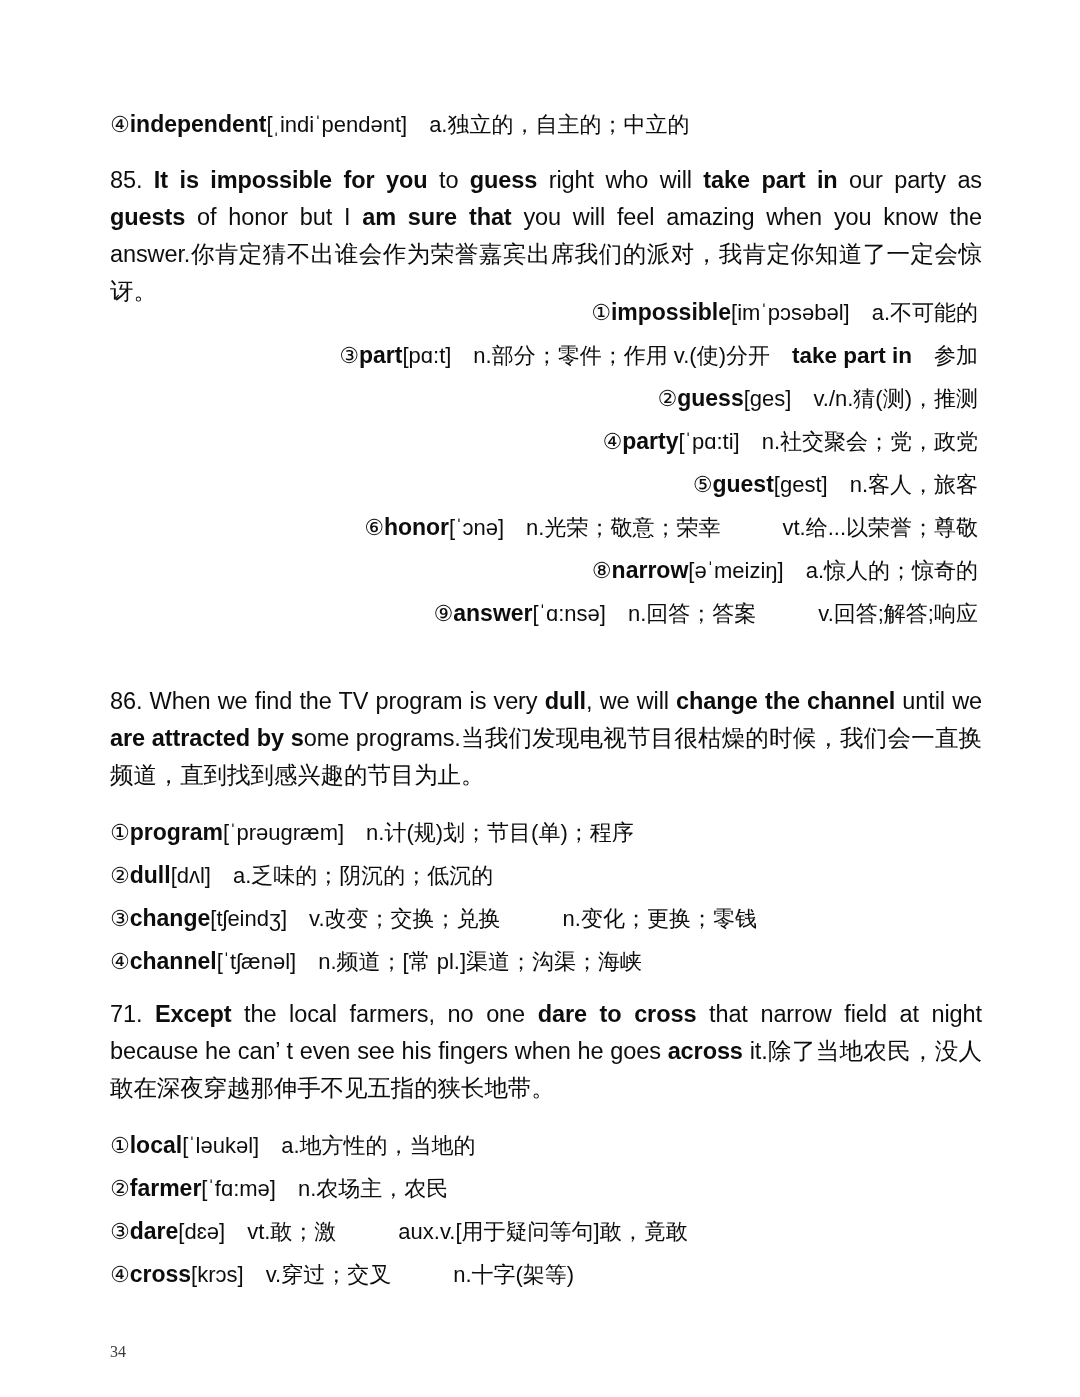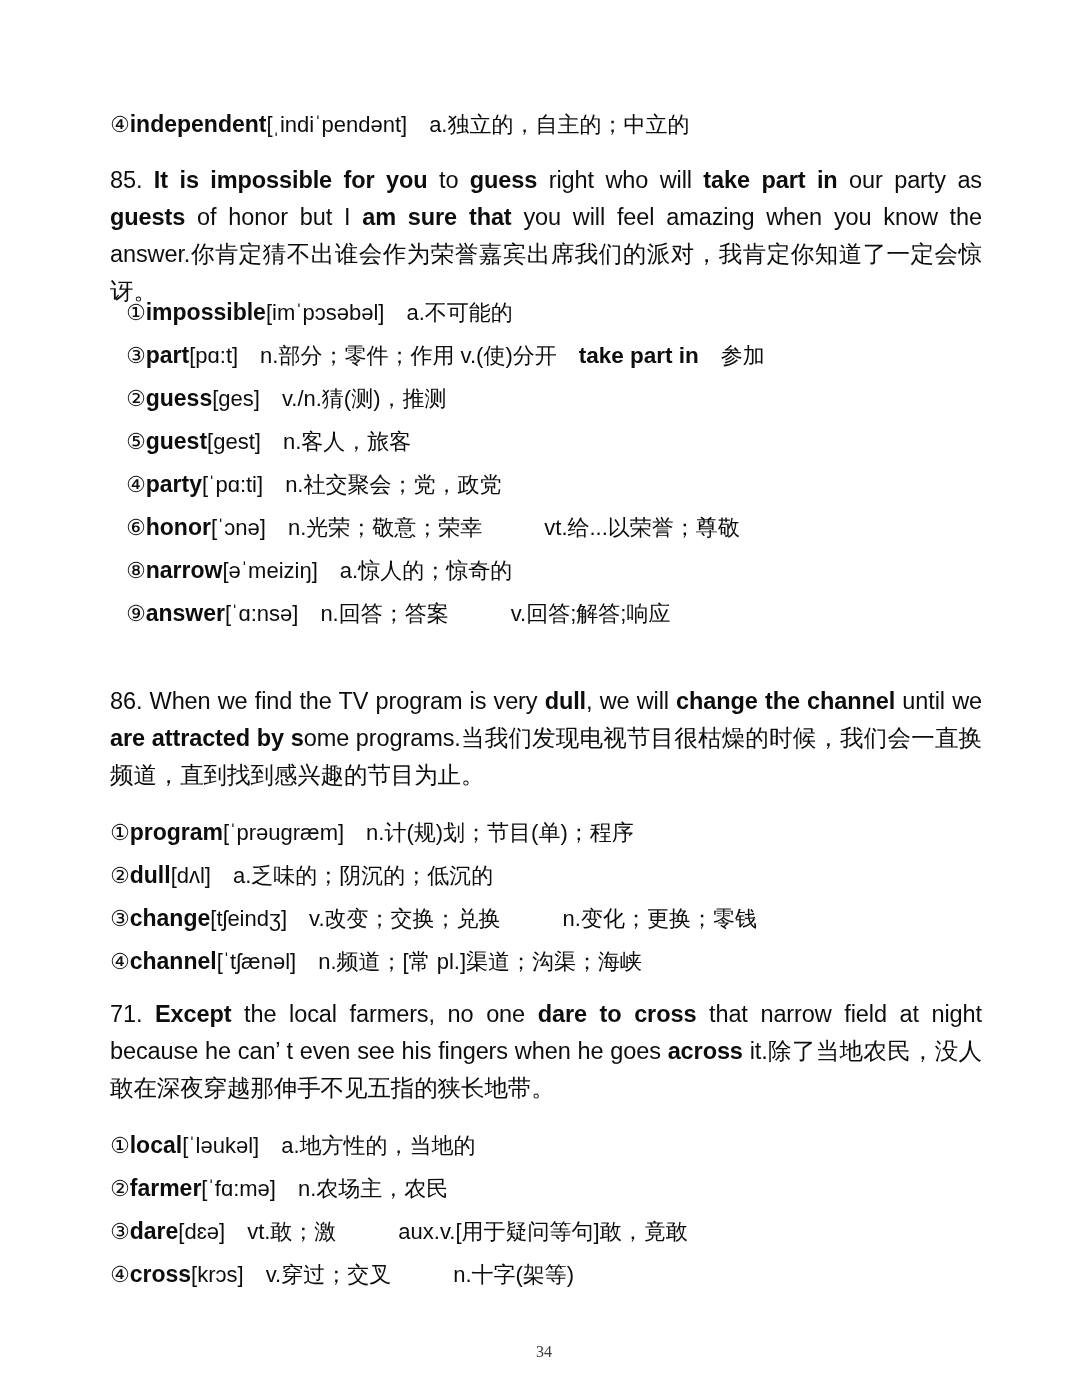--- a/index.html
+++ b/index.html
@@ -57,32 +57,31 @@
     font-size: 22px;
   }
   .phrase {
     font-weight: 700;
     font-size: 22.5px;
   }
 
   
   .gap-top-line { position: absolute; top: 103px; left: 0; width: 868px; }
   .para-85  { position: absolute; top: 162px; left: 0; width: 872px; }
-  .list-85  { position: absolute; top: 291px; left: 16px; width: 868px; }
+  .list-85  { position: absolute; top: 291px; left: 0; width: 868px; text-align: right; }
   .para-86  { position: absolute; top: 683px; left: 0; width: 872px; }
   .list-86  { position: absolute; top: 811px; left: 0; width: 868px; }
   .para-87  { position: absolute; top: 996px; left: 0; width: 872px; }
   .list-87  { position: absolute; top: 1124px; left: 0; width: 868px; }
 
   .page-number {
     position: absolute;
     top: 1343px;
     left: 0;
     width: 868px;
-    text-align: center;
     font-size: 16px;
     color: #3c3c3c;
     font-family: "Liberation Serif", "DejaVu Serif", serif;
   }
   .sp-md { display: inline-block; width: 22px; }
   .sp-xl { display: inline-block; width: 62px; }
 </style>
 </head>
 <body>
 
@@ -93,22 +92,22 @@
   </div>
 
   <div class="para-85">
     <p class="sentence"><span>85.</span> <span><span class="b">It is impossible for you</span><span> to </span><span class="b">guess</span><span> right who will </span><span class="b">take part in</span><span> our party as </span><span class="b">guests</span><span> of honor but I </span><span class="b">am sure that</span><span> you will feel amazing when you know the answer.</span><span>你肯定猜不出谁会作为荣誉嘉宾出席我们的派对，我肯定你知道了一定会惊讶。</span></span></p>
   </div>
 
   <div class="list-85">
       <span class="vocab-line"><span class="circ">①</span><span class="word">impossible</span><span class="ipa">[imˈpɔsəbəl]</span><span class="sp-md"></span><span class="defn">a.不可能的</span></span>
       <span class="vocab-line"><span class="circ">③</span><span class="word">part</span><span class="ipa">[pɑ:t]</span><span class="sp-md"></span><span class="defn">n.部分；零件；作用 v.(使)分开</span><span class="sp-md"></span><span class="phrase">take part in</span><span class="sp-md"></span><span class="defn">参加</span></span>
       <span class="vocab-line"><span class="circ">②</span><span class="word">guess</span><span class="ipa">[ges]</span><span class="sp-md"></span><span class="defn">v./n.猜(测)，推测</span></span>
+      <span class="vocab-line"><span class="circ">④</span><span class="word">party</span><span class="ipa">[ˈpɑ:ti]</span><span class="sp-md"></span><span class="defn">n.社交聚会；党，政党</span></span>
       <span class="vocab-line"><span class="circ">⑤</span><span class="word">guest</span><span class="ipa">[gest]</span><span class="sp-md"></span><span class="defn">n.客人，旅客</span></span>
-      <span class="vocab-line"><span class="circ">④</span><span class="word">party</span><span class="ipa">[ˈpɑ:ti]</span><span class="sp-md"></span><span class="defn">n.社交聚会；党，政党</span></span>
       <span class="vocab-line"><span class="circ">⑥</span><span class="word">honor</span><span class="ipa">[ˈɔnə]</span><span class="sp-md"></span><span class="defn">n.光荣；敬意；荣幸</span><span class="sp-xl"></span><span class="defn">vt.给...以荣誉；尊敬</span></span>
       <span class="vocab-line"><span class="circ">⑧</span><span class="word">narrow</span><span class="ipa">[əˈmeiziŋ]</span><span class="sp-md"></span><span class="defn">a.惊人的；惊奇的</span></span>
       <span class="vocab-line"><span class="circ">⑨</span><span class="word">answer</span><span class="ipa">[ˈɑ:nsə]</span><span class="sp-md"></span><span class="defn">n.回答；答案</span><span class="sp-xl"></span><span class="defn">v.回答;解答;响应</span></span>
     </div>
 
   <div class="para-86">
     <p class="sentence"><span>86.</span> <span><span>When we find the TV program is very </span><span class="b">dull</span><span>, we will </span><span class="b">change the channel</span><span> until we </span><span class="b">are attracted by s</span><span>ome programs.</span><span>当我们发现电视节目很枯燥的时候，我们会一直换频道，直到找到感兴趣的节目为止。</span></span></p>
   </div>
 
   <div class="list-86">

